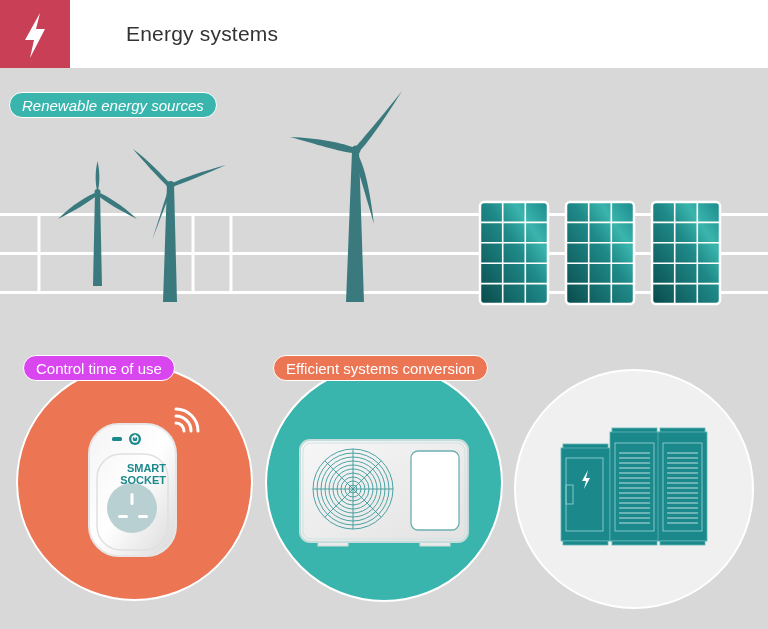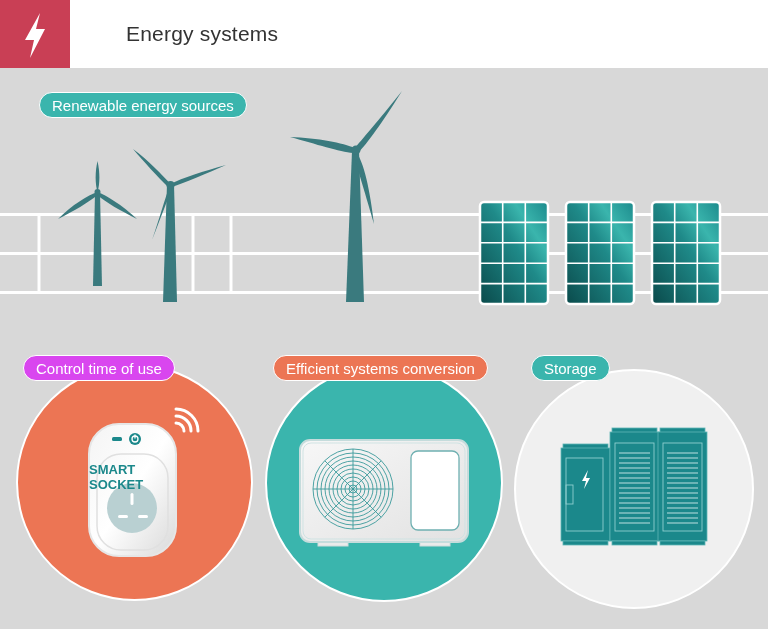--- a/index.html
+++ b/index.html
@@ -100,21 +100,21 @@
         <line x1="674.7" y1="203" x2="674.7" y2="303"></line>
         <line x1="697.3" y1="203" x2="697.3" y2="303"></line>
         <line x1="653" y1="222.4" x2="719" y2="222.4"></line>
         <line x1="653" y1="242.8" x2="719" y2="242.8"></line>
         <line x1="653" y1="263.2" x2="719" y2="263.2"></line>
         <line x1="653" y1="283.6" x2="719" y2="283.6"></line>
       </g>
     </g>
   </svg>
 
-  <div class="pill pill-teal" style="left:39px;top:24px;">Renewable energy sources</div>
+  <div class="pill pill-teal" style="left:9px;top:24px;font-style:italic;">Renewable energy sources</div>
 
   <div class="circle" style="left:16px;top:296px;width:237px;height:237px;background:#ec7554;"></div>
   <svg width="768" height="561" viewBox="0 68 768 561">
     <defs>
       <linearGradient id="sockGrad" x1="0" y1="0" x2="1" y2="1">
         <stop offset="0" stop-color="#f4f4f4"></stop>
         <stop offset="0.5" stop-color="#ffffff"></stop>
         <stop offset="1" stop-color="#d9d9d9"></stop>
       </linearGradient>
     </defs>
@@ -127,21 +127,21 @@
     <circle cx="132" cy="508" r="25" fill="#b9d0d2"></circle>
     <rect x="130.5" y="493" width="3" height="12" rx="1.5" fill="#ffffff"></rect>
     <rect x="118" y="515" width="10" height="3" rx="1.5" fill="#ffffff"></rect>
     <rect x="138" y="515" width="10" height="3" rx="1.5" fill="#ffffff"></rect>
     <g fill="none" stroke="#ffffff" stroke-width="3" stroke-linecap="round">
       <path d="M176 423 A8 8 0 0 1 184 431"></path>
       <path d="M176 416 A15 15 0 0 1 191 431"></path>
       <path d="M176 409 A22 22 0 0 1 198 431"></path>
     </g>
   </svg>
-  <div style="position:absolute;left:89px;top:394px;width:77px;text-align:left;font-size:13px;font-weight:bold;color:#1b888b;">SMART SOCKET</div>
+  <div style="position:absolute;left:89px;top:394px;width:77px;text-align:right;font-size:11px;font-weight:bold;color:#1b888b;">SMART SOCKET</div>
   <div class="pill pill-dark" style="left:23px;top:287px;">Control time of use</div>
 
   <div class="circle" style="left:265px;top:296px;width:238px;height:238px;background:#3ab5ad;"></div>
   <svg width="768" height="561" viewBox="0 68 768 561">
     <defs>
       <linearGradient id="acGrad" x1="0" y1="0" x2="1" y2="1">
         <stop offset="0" stop-color="#f7f7f7"></stop>
         <stop offset="1" stop-color="#e2e2e2"></stop>
       </linearGradient>
     </defs>
@@ -218,15 +218,14 @@
       <line x1="667" y1="493" x2="698" y2="493"></line>
         <line x1="667" y1="498" x2="698" y2="498"></line>
       <line x1="667" y1="503" x2="698" y2="503"></line>
         <line x1="667" y1="508" x2="698" y2="508"></line>
       <line x1="667" y1="513" x2="698" y2="513"></line>
         <line x1="667" y1="518" x2="698" y2="518"></line>
       <line x1="667" y1="523" x2="698" y2="523"></line>
     </g>
     <path d="M588 470 L582 481 L586 481 L584 489 L590 478 L586 478 Z" fill="#ffffff"></path>
   </svg>
-  <div class="pill pill-teal" style="left:531px;top:287px;">Storage</div>
 
 </div>
 
 </body></html>

